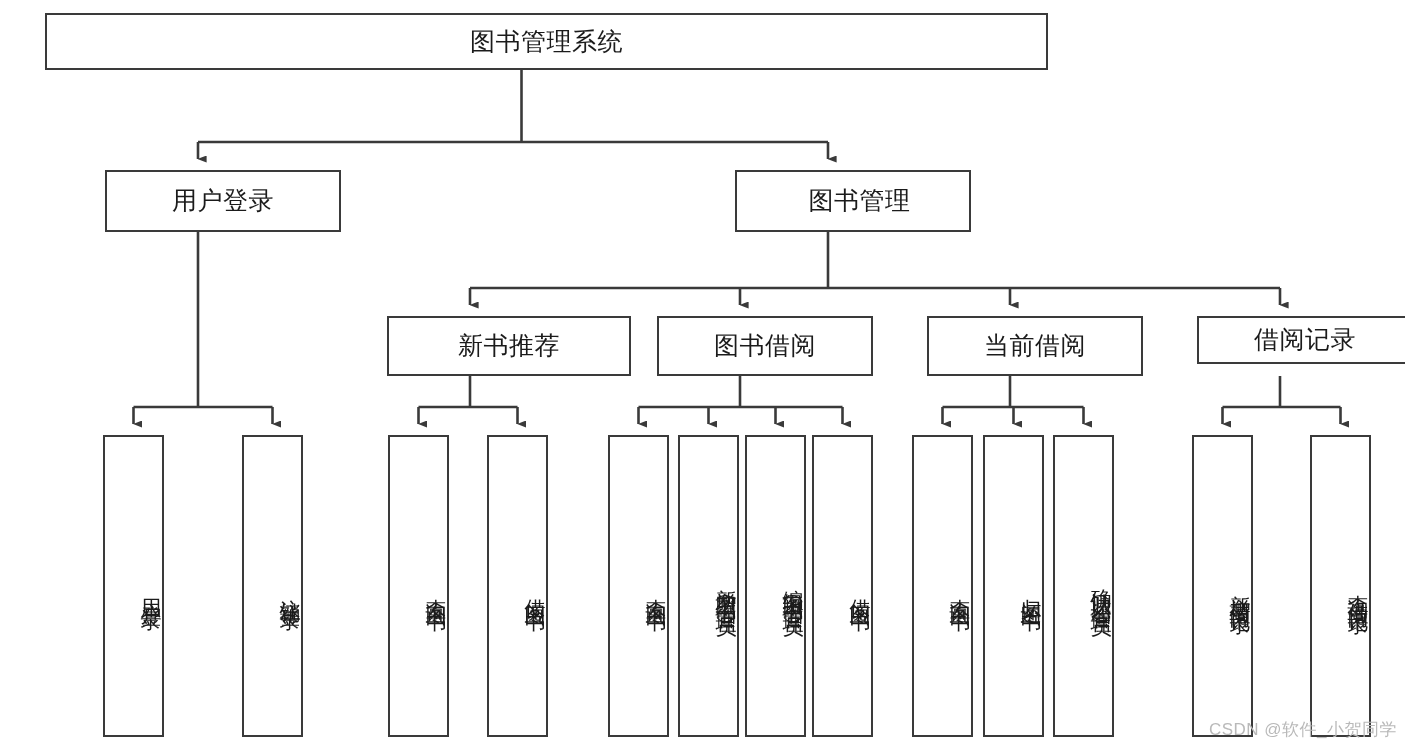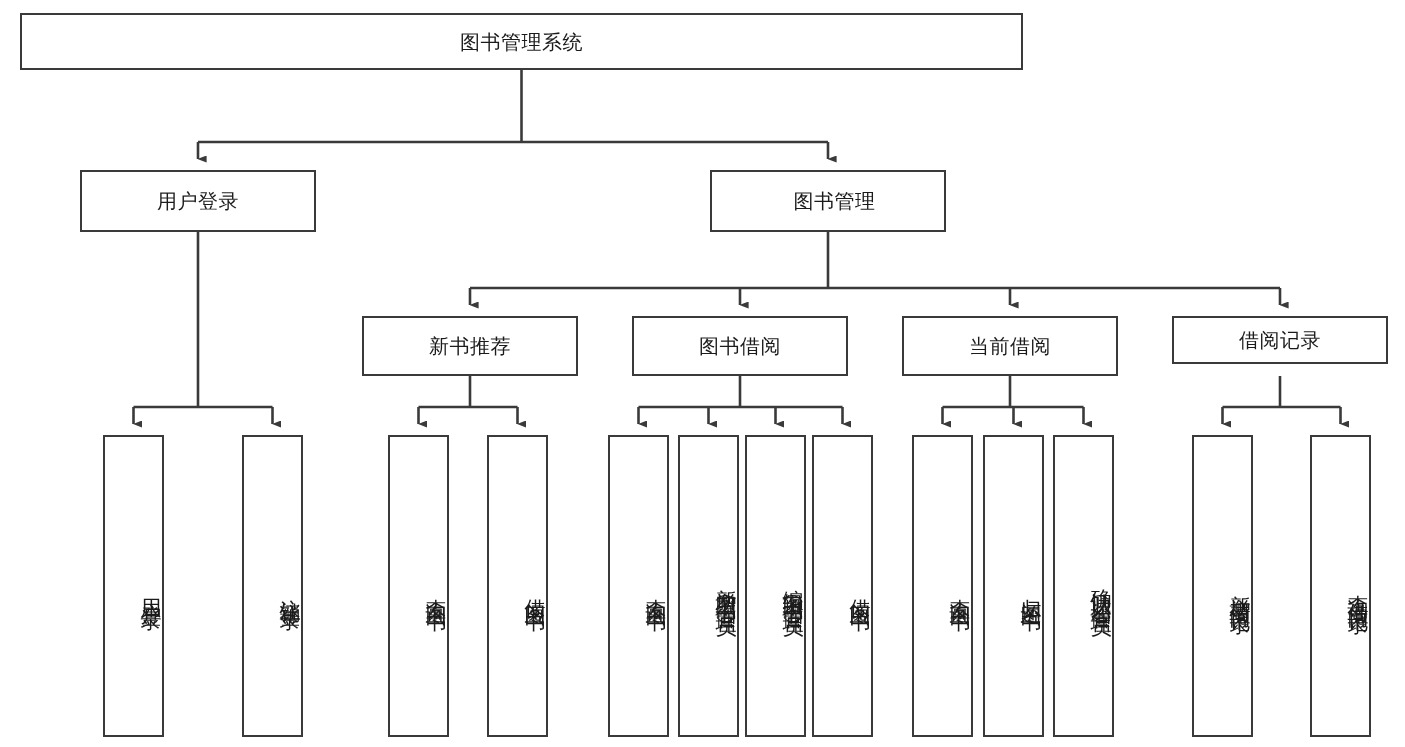--- a/index.html
+++ b/index.html
@@ -28,23 +28,24 @@
     position: absolute;
     box-sizing: border-box;
     background: #ffffff;
     border: 2px solid #3a3a3a;
     display: flex;
     align-items: center;
     justify-content: center;
     color: #1b1b1b;
   }
   .node.horizontal {
-    font-size: 20px;
+    font-size: 25px;
     letter-spacing: 0.5px;
     line-height: 1.1;
+    margin-left: 25px;
   }
   .node.vertical {
     writing-mode: vertical-rl;
     text-orientation: upright;
     font-size: 21px;
     letter-spacing: 4px;
     line-height: 1.0;
     padding-top: 8px;
     align-items: flex-start;
     justify-content: center;
@@ -114,21 +115,21 @@
   <div id="nodes-layer">
       <div class="node horizontal" style="left: 20px; top: 13px; width: 1003px; height: 57px;">
         <span class="node-label">图书管理系统</span>
       </div>
       <div class="node horizontal" style="left: 80px; top: 170px; width: 236px; height: 62px;">
         <span class="node-label">用户登录</span>
       </div>
       <div class="node horizontal" style="left: 710px; top: 170px; width: 236px; height: 62px; padding-left: 13px;">
         <span class="node-label">图书管理</span>
       </div>
-      <div class="node horizontal" style="left: 362px; top: 316px; width: 216px; height: 60px;">
+      <div class="node horizontal" style="left: 362px; top: 316px; width: 244px; height: 60px;">
         <span class="node-label">新书推荐</span>
       </div>
       <div class="node horizontal" style="left: 632px; top: 316px; width: 216px; height: 60px;">
         <span class="node-label">图书借阅</span>
       </div>
       <div class="node horizontal" style="left: 902px; top: 316px; width: 216px; height: 60px;">
         <span class="node-label">当前借阅</span>
       </div>
       <div class="node horizontal" style="left: 1172px; top: 316px; width: 216px; height: 48px;">
         <span class="node-label">借阅记录</span>
@@ -167,13 +168,14 @@
         <span class="node-label">确认归还（管理员）</span>
       </div>
       <div class="node vertical" style="left: 1192px; top: 435px; width: 61px; height: 302px;">
         <span class="node-label">新增借阅记录</span>
       </div>
       <div class="node vertical" style="left: 1310px; top: 435px; width: 61px; height: 302px;">
         <span class="node-label">查询借阅记录</span>
       </div>
     </div>
 
+  <div id="watermark">CSDN @软件_小贺同学</div>
 </div>
 
 </body></html>

